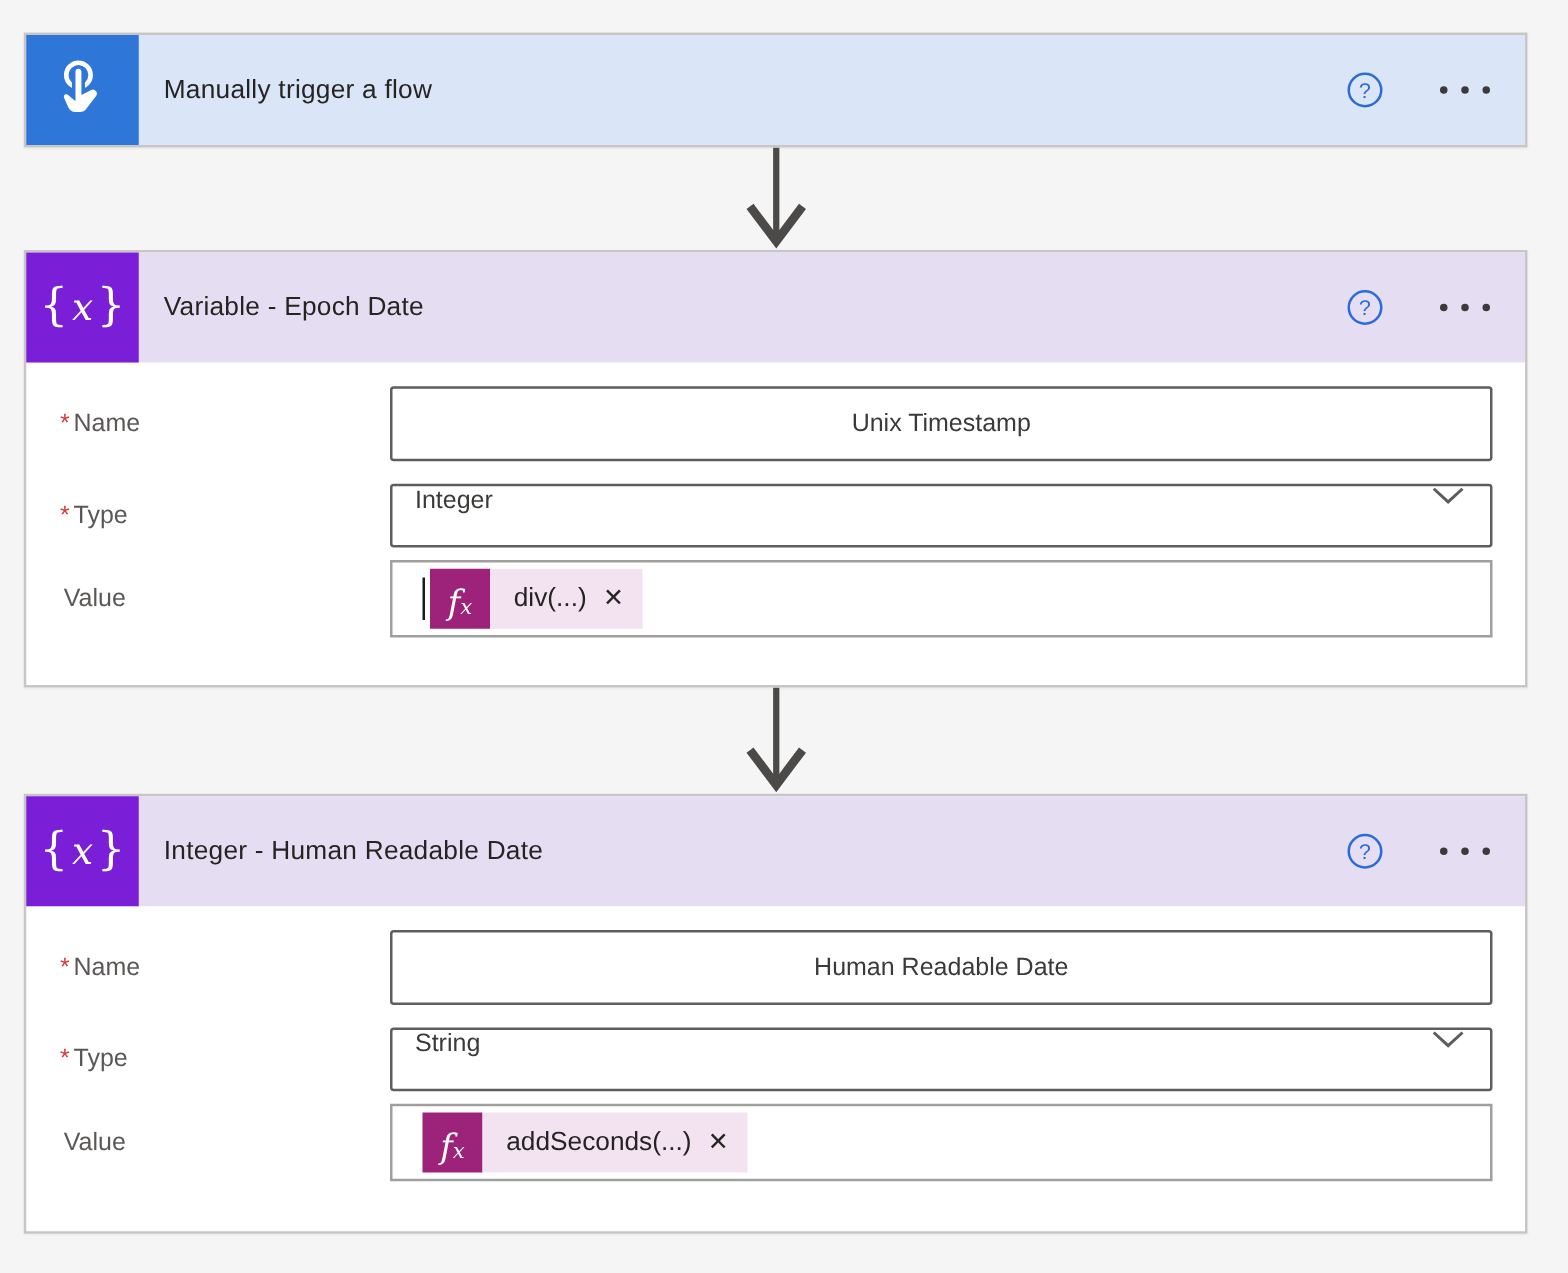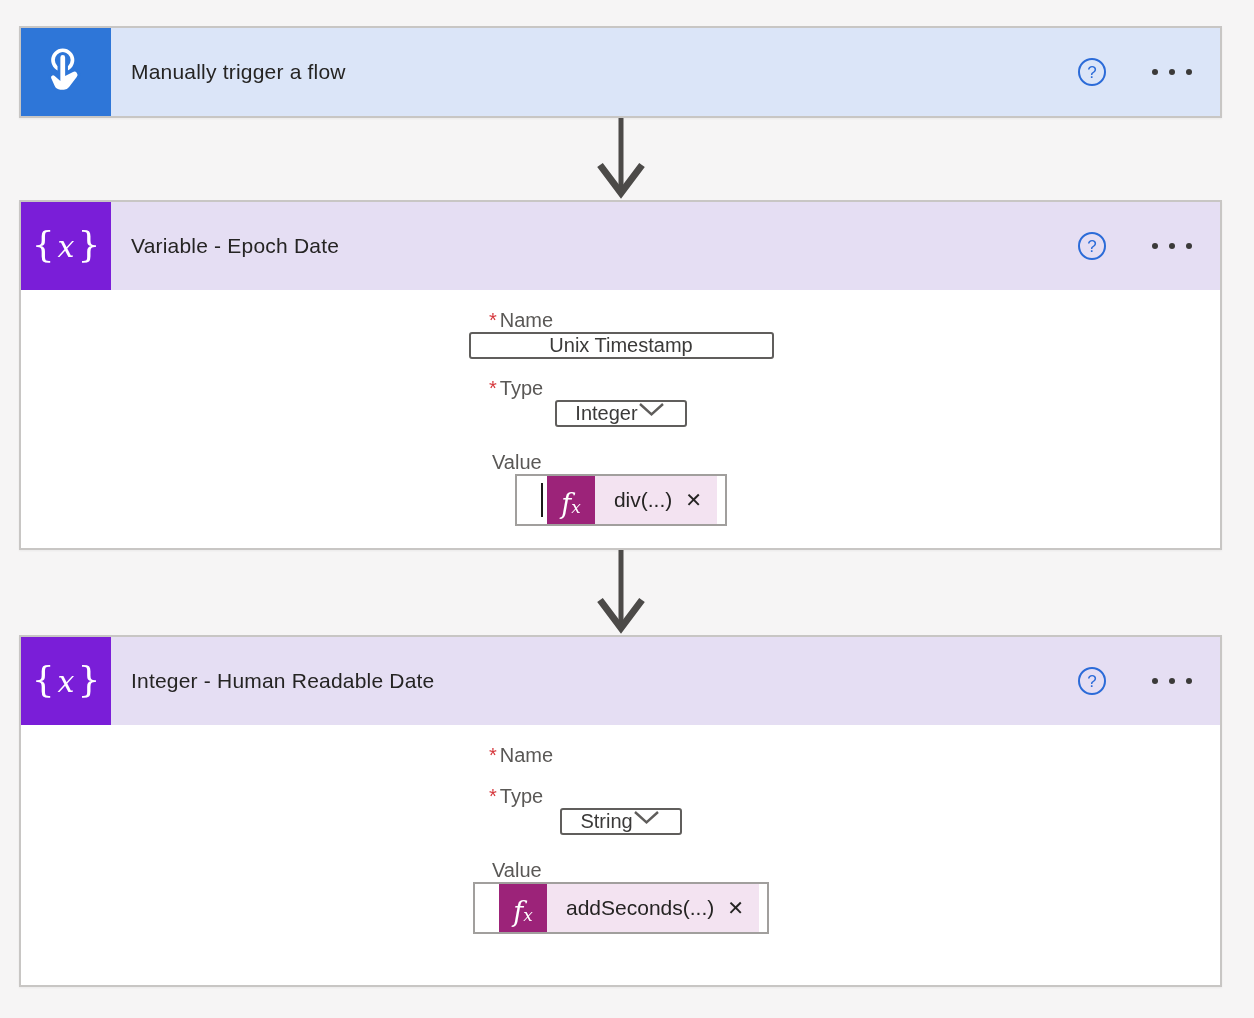--- a/index.html
+++ b/index.html
@@ -76,23 +76,23 @@
     align-items: center;
     justify-content: center;
     cursor: pointer;
     background: transparent;
   }
   .dots { display: flex; gap: 11px; cursor: pointer; padding: 6px 0; }
   .dot { width: 6px; height: 6px; border-radius: 50%; background: #3b3a39; }
 
   
   .card-body { padding: 19px 26px 0 27px; }
-  .form-row { display: flex; align-items: center; flex-direction: column; }
+  .form-row { display: flex; align-items: center; }
   .row-name { margin-bottom: 18px; }
-  .row-type { margin-bottom: 24px; }
+  .row-type { margin-bottom: 10px; }
   .form-label {
     width: 264px;
     flex-shrink: 0;
     font-size: 20px;
     color: #5a5856;
   }
   .req { color: #d6383d; margin-right: 3px; }
 
   .text-input {
     flex: 1;
@@ -294,20 +294,21 @@
           <span class="dot"></span>
           <span class="dot"></span>
         </div>
       </div>
     </div>
     <div class="card-body">
       <div class="form-row row-name">
         <div class="form-label">
           <span class="req">*</span><span>Name</span>
         </div>
+        <input class="text-input" type="text" value="Human Readable Date" style="">
       </div>
       <div class="form-row row-type">
         <div class="form-label">
           <span class="req">*</span><span>Type</span>
         </div>
         <div class="dropdown">
           <span>String</span>
           <svg width="27" height="15" viewBox="0 0 27 15">
             <polyline points="2,2 13.5,12.5 25,2" fill="none" stroke="#5f5d5b" stroke-width="2.4"></polyline>
           </svg>

